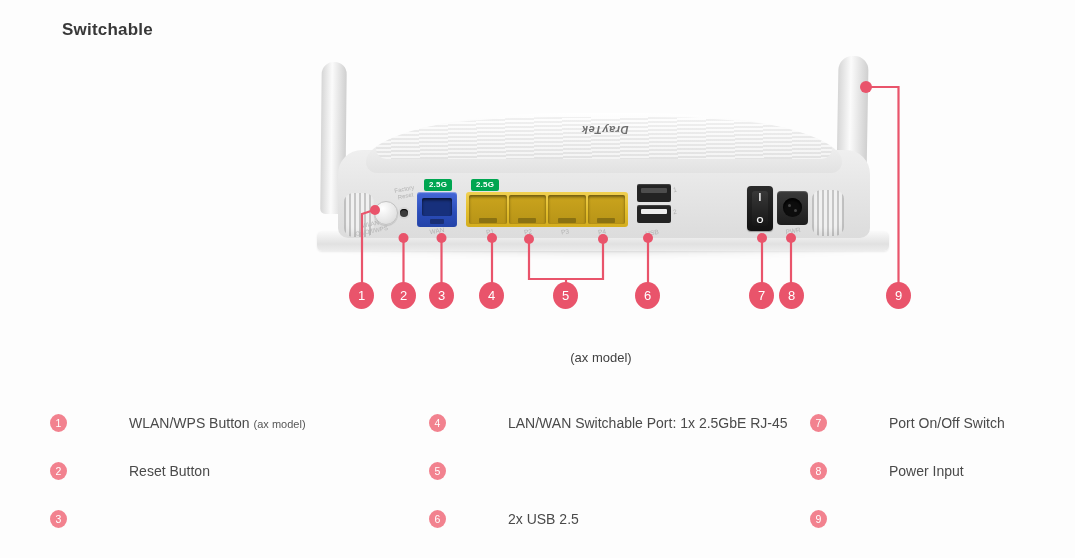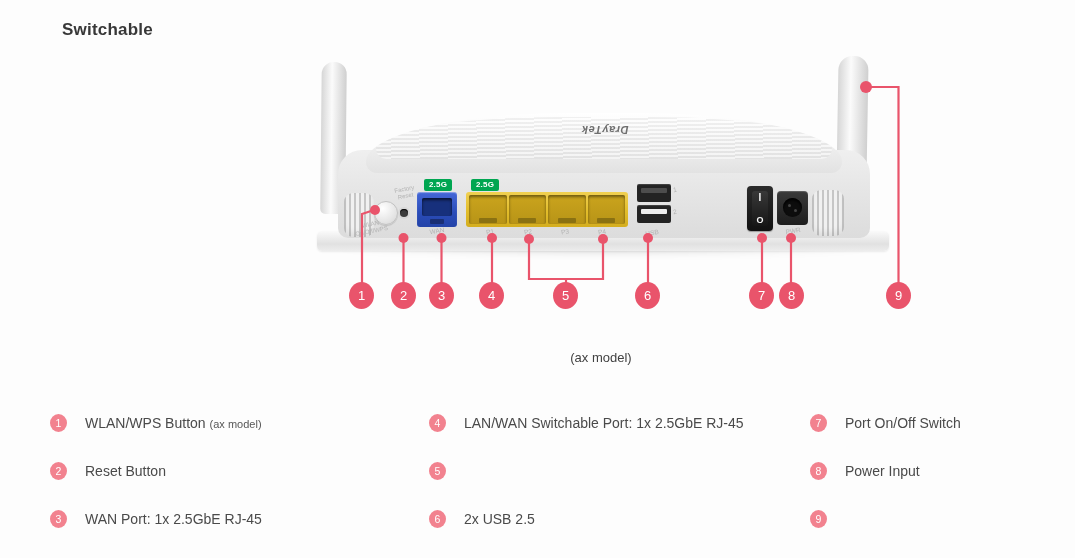--- a/index.html
+++ b/index.html
@@ -54,21 +54,21 @@
 
   
   .callout-svg{left:0;top:0;width:1075px;height:558px;pointer-events:none;}
   .co{position:absolute;width:25px;height:27px;border-radius:50%;color:#fff;font-size:13px;text-align:center;line-height:27px;}
   .model-note{left:520px;top:350px;width:162px;text-align:center;font-size:13px;color:#414141;}
 
   
   .legend-col{position:absolute;top:399px;}
   .legend-item{display:flex;align-items:center;height:48px;}
   .legend-badge{flex:0 0 auto;width:17px;height:18px;border-radius:50%;color:#fff;font-size:10.5px;font-weight:400;text-align:center;line-height:18px;margin-right:18px;}
-  .legend-text{font-size:14px;color:#4a4a4a;white-space:nowrap;}
+  .legend-text{font-size:14px;color:#4a4a4a;white-space:nowrap;margin-left:44px;}
   .legend-note{font-size:11px;color:#575757;margin-left:4px;}
 </style>
 </head>
 <body>
 
 <div class="stage">
 
   <div class="abs page-title">Switchable</div>
 
   <div>
@@ -190,21 +190,20 @@
     <div class="legend-item">
       <span class="legend-badge" style="background:#f2828f;">1</span>
       <span class="legend-text"><span>WLAN/WPS Button</span><span class="legend-note">(ax model)</span></span>
     </div>
     <div class="legend-item">
       <span class="legend-badge" style="background:#f2828f;">2</span>
       <span class="legend-text"><span>Reset Button</span></span>
     </div>
     <div class="legend-item">
       <span class="legend-badge" style="background:#f2828f;">3</span>
-      <span class="legend-text"><span>WAN Port: 1x 2.5GbE RJ-45</span></span>
     </div>
   </div>
 
   <div class="legend-col" style="left:429px;">
     <div class="legend-item">
       <span class="legend-badge" style="background:#f2828f;">4</span>
       <span class="legend-text"><span>LAN/WAN Switchable Port: 1x 2.5GbE RJ-45</span></span>
     </div>
     <div class="legend-item">
       <span class="legend-badge" style="background:#f2828f;">5</span>

